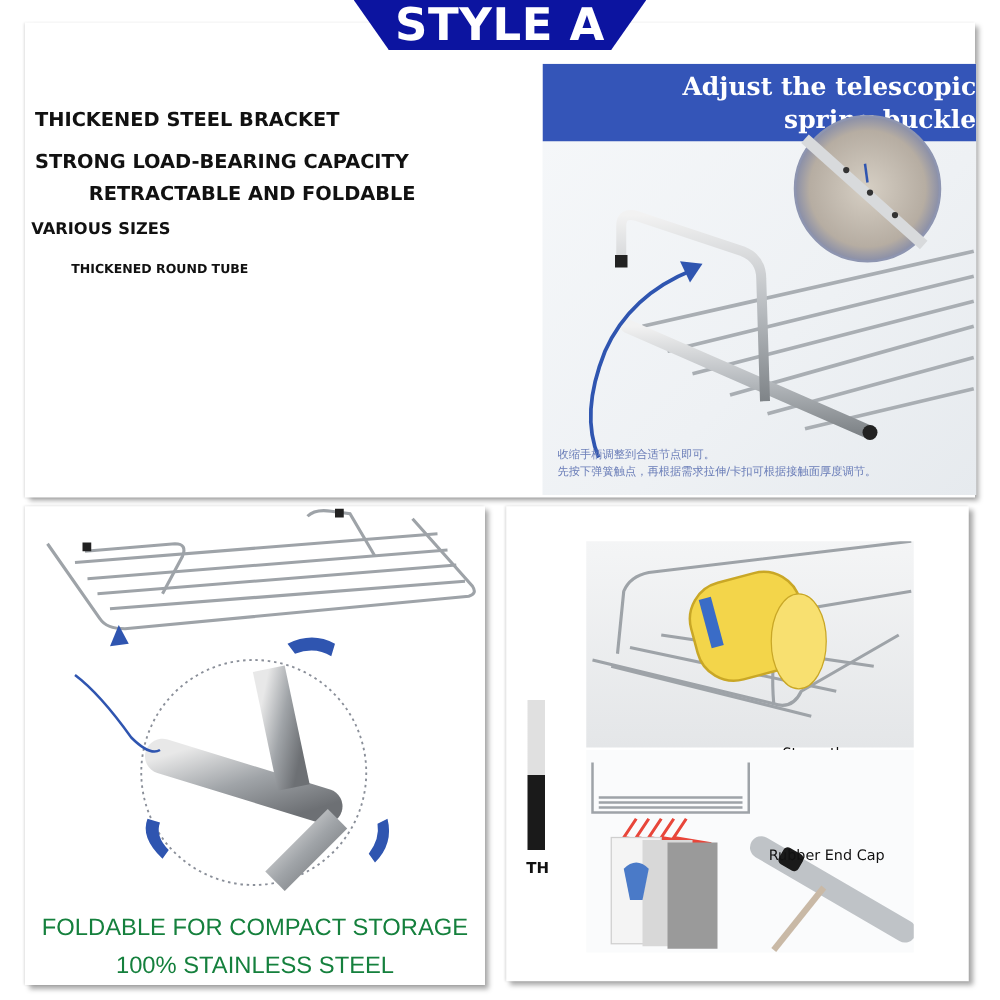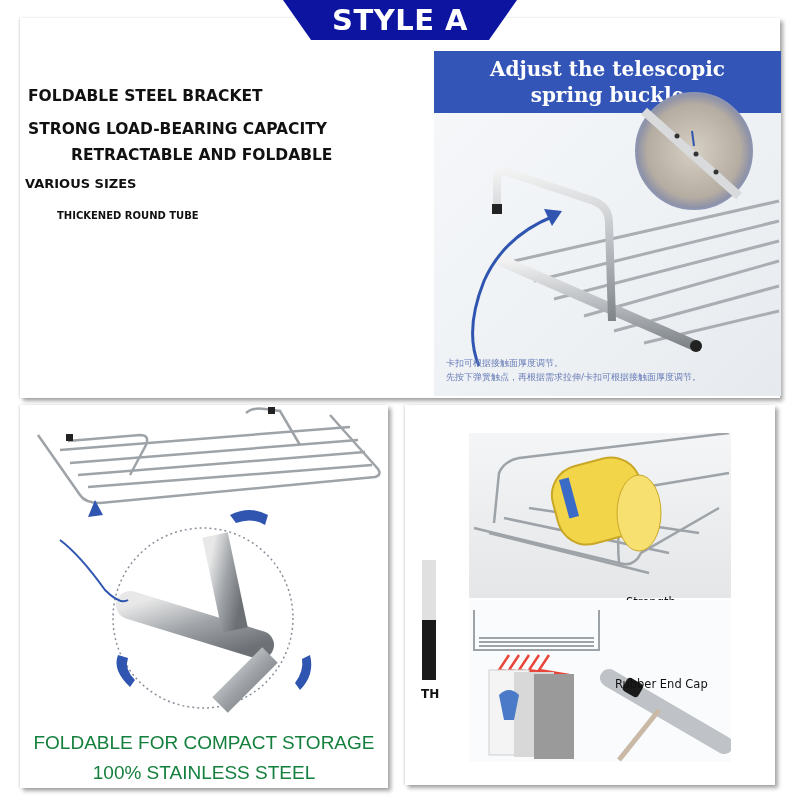--- a/index.html
+++ b/index.html
@@ -17,39 +17,39 @@
   
   .banner {
     position: absolute; left: 283px; top: 0; width: 234px; height: 40px;
     background: #0c14a0;
     clip-path: polygon(0 0, 100% 0, 88% 100%, 12% 100%);
     display: flex; align-items: center; justify-content: center; z-index: 5;
     box-shadow: 0 2px 3px rgba(0,0,0,0.3);
   }
   .banner span {
     color: #fff; font-family: "DejaVu Sans", sans-serif; font-weight: bold;
-    font-size: 29px; letter-spacing: 0.5px;
+    font-size: 36px; letter-spacing: 0.5px;
   }
 
   
   .features { position: absolute; left: 0; top: 0; }
   .feature {
     position: absolute; white-space: nowrap;
     font-family: "DejaVu Sans", sans-serif; font-weight: bold; color: #111;
   }
 
   
   .tele {
     position: absolute; left: 414px; top: 33px; width: 347px; height: 345px;
     background: linear-gradient(135deg, #f6f8fa 0%, #eef1f4 60%, #e6eaee 100%);
     overflow: hidden;
   }
   .tele-header {
     position: absolute; left: 0; top: 0; width: 100%; height: 62px;
-    background: #3455b8; display: flex; flex-direction: column; align-items: center; justify-content: center;
+    background: #3455b8; display: flex; flex-direction: column; align-items: flex-end; justify-content: center;
   }
   .tele-header span {
     color: #fff; font-family: "DejaVu Serif", serif; font-weight: bold; font-size: 20px; line-height: 26px;
   }
   .tele-caption {
     position: absolute; left: 12px; font-size: 9px; color: #6a7db8; white-space: nowrap;
     font-family: "DejaVu Sans", sans-serif;
   }
 
   .caption-bl {
@@ -64,21 +64,21 @@
 </style>
 </head>
 <body>
 
 <div class="banner">
   <span>STYLE A</span>
 </div>
 
 <div class="panel" id="panel-top">
   <div class="features">
-    <div class="feature" style="left:8px;top:69px;font-size:15.5px;">FOLDABLE STEEL BRACKET</div>
+    <div class="feature" style="left:8px;top:69px;font-size:15.5px;">THICKENED STEEL BRACKET</div>
     <div class="feature" style="left:8px;top:102px;font-size:15.5px;">STRONG LOAD-BEARING CAPACITY</div>
     <div class="feature" style="left:8px;top:128px;font-size:15.5px;margin-left:43px;">RETRACTABLE AND FOLDABLE</div>
     <div class="feature" style="left:5px;top:158px;font-size:13px;">VARIOUS SIZES</div>
     <div class="feature" style="left:5px;top:192px;font-size:10px;margin-left:32px;">THICKENED ROUND TUBE</div>
   </div>
 
   <div class="tele">
     <div class="tele-header">
       <span>Adjust the telescopic</span>
       <span>spring buckle</span>
@@ -115,21 +115,21 @@
       <path d="M45 315 Q30 280 50 230 Q70 185 120 165" stroke="#2f55b0" stroke-width="3" fill="none"></path>
       <polygon points="128,160 110,158 118,175" fill="#2f55b0"></polygon>
 
       <circle cx="260" cy="100" r="58" fill="url(#lens)" stroke="#8e95b0" stroke-width="2"></circle>
       <line x1="210" y1="60" x2="305" y2="145" stroke="#d8dadc" stroke-width="9"></line>
       <circle cx="243" cy="85" r="2.5" fill="#333"></circle>
       <circle cx="262" cy="103" r="2.5" fill="#333"></circle>
       <circle cx="282" cy="121" r="2.5" fill="#333"></circle>
       <line x1="258" y1="80" x2="260" y2="95" stroke="#2f55b0" stroke-width="2"></line>
     </svg>
-    <div class="tele-caption" style="top:306px;">卡扣可根据接触面厚度调节。</div>
+    <div class="tele-caption" style="top:306px;">收缩手柄调整到合适节点即可。</div>
     <div class="tele-caption" style="top:320px;">先按下弹簧触点，再根据需求拉伸/卡扣可根据接触面厚度调节。</div>
   </div>
 </div>
 
 <div class="panel" id="panel-bl">
   <svg width="368" height="320" style="position:absolute;left:0;top:0;">
     <defs>
       <linearGradient id="steel2" x1="0" y1="0" x2="1" y2="1">
         <stop offset="0" stop-color="#e8e8e8"></stop>
           <stop offset="0.5" stop-color="#a0a4a8"></stop>

